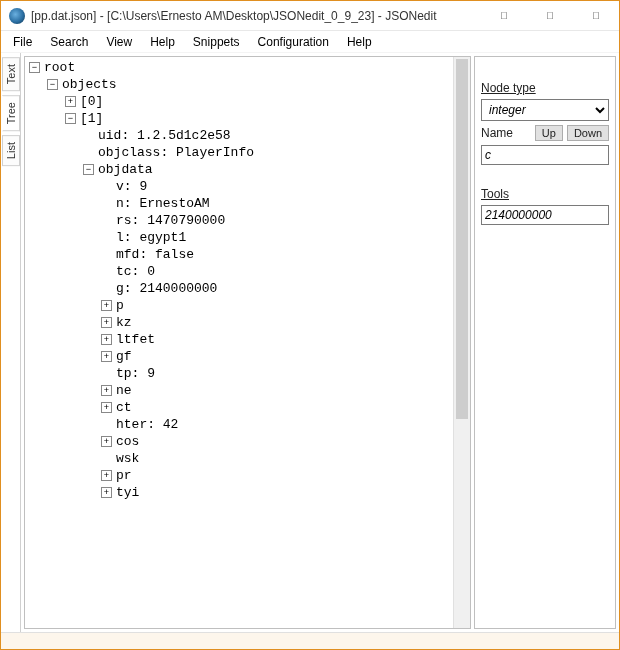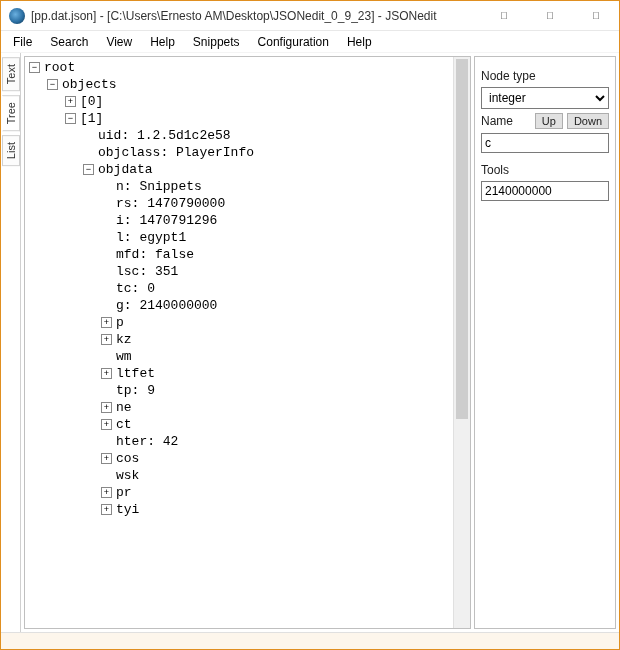--- a/index.html
+++ b/index.html
@@ -27,22 +27,22 @@
   .vscrollbar .thumb { position: absolute; left: 2px; right: 2px; top: 2px; height: 360px; background: #cdcdcd; }
 
   .node { white-space: pre; }
   .toggle { display: inline-block; width: 11px; height: 11px; border: 1px solid #888; font-size: 9px; line-height: 9px; text-align: center; margin-right: 4px; vertical-align: 1px; font-family: "Segoe UI",sans-serif; background:#fff; }
   .toggle::before { content: "−"; }
   .toggle.plus::before { content: "+"; }
   .indent { display:inline-block; }
   .sel { background: #1e63c2; color: #fff; padding: 0 1px; }
 
   .right-pane { width: 142px; border: 1px solid #bfbfbf; margin: 3px; padding: 6px 6px; display: flex; flex-direction: column; gap: 4px; color: #222; font-size: 12px; }
-  .right-pane label.hdr { display:block; margin-top: 6px; }
-  .right-pane select, .right-pane input[type=text] { width: 100%; font-size: 12px; border: 1px solid #7a7a7a; background: #fff; padding: 2px 3px; font-family: inherit; }
+  .right-pane label.hdr { display:block; margin-top: 18px; text-decoration: underline; }
+  .right-pane select, .right-pane input[type=text] { width: 100%; font-size: 12px; border: 1px solid #7a7a7a; background: #fff; padding: 2px 3px; font-family: inherit; font-style: italic; }
   .namerow { display: flex; align-items: center; gap: 4px; }
   .namerow .lbl { flex:1; }
   .btn { border: 1px solid #adadad; background: #e1e1e1; padding: 1px 6px; font-size: 11px; }
 
   .statusbar { height: 17px; border-top: 1px solid #e0e0e0; background: #fdf6ec; }
 </style>
 </head>
 <body>
 
 <div class="window">
@@ -76,32 +76,31 @@
     <div class="main">
       <div class="tree-pane">
         <div class="tree-scroll" id="tree">
             <div class="node"><span class="indent" style="width: 2px;"></span><span class="toggle"></span><span>root</span></div>
             <div class="node"><span class="indent" style="width: 20px;"></span><span class="toggle"></span><span>objects</span></div>
             <div class="node"><span class="indent" style="width: 38px;"></span><span class="toggle plus"></span><span>[0]</span></div>
             <div class="node"><span class="indent" style="width: 38px;"></span><span class="toggle"></span><span>[1]</span></div>
             <div class="node"><span class="indent" style="width: 56px;"></span><span class="indent" style="width: 15px;"></span><span>uid: 1.2.5d1c2e58</span></div>
             <div class="node"><span class="indent" style="width: 56px;"></span><span class="indent" style="width: 15px;"></span><span>objclass: PlayerInfo</span></div>
             <div class="node"><span class="indent" style="width: 56px;"></span><span class="toggle"></span><span>objdata</span></div>
-            <div class="node"><span class="indent" style="width: 74px;"></span><span class="indent" style="width: 15px;"></span><span>n: Snippets</span></div>
+            <div class="node"><span class="indent" style="width: 74px;"></span><span class="indent" style="width: 15px;"></span><span>v: 9</span></div>
+            <div class="node"><span class="indent" style="width: 74px;"></span><span class="indent" style="width: 15px;"></span><span>n: ErnestoAM</span></div>
             <div class="node"><span class="indent" style="width: 74px;"></span><span class="indent" style="width: 15px;"></span><span>rs: 1470790000</span></div>
-            <div class="node"><span class="indent" style="width: 74px;"></span><span class="indent" style="width: 15px;"></span><span>i: 1470791296</span></div>
             <div class="node"><span class="indent" style="width: 74px;"></span><span class="indent" style="width: 15px;"></span><span>l: egypt1</span></div>
             <div class="node"><span class="indent" style="width: 74px;"></span><span class="indent" style="width: 15px;"></span><span>mfd: false</span></div>
-            <div class="node"><span class="indent" style="width: 74px;"></span><span class="indent" style="width: 15px;"></span><span>lsc: 351</span></div>
             <div class="node"><span class="indent" style="width: 74px;"></span><span class="indent" style="width: 15px;"></span><span>tc: 0</span></div>
             <div class="node"><span class="indent" style="width: 74px;"></span><span class="indent" style="width: 15px;"></span><span>g: 2140000000</span></div>
             <div class="node"><span class="indent" style="width: 74px;"></span><span class="toggle plus"></span><span>p</span></div>
             <div class="node"><span class="indent" style="width: 74px;"></span><span class="toggle plus"></span><span>kz</span></div>
-            <div class="node"><span class="indent" style="width: 74px;"></span><span class="indent" style="width: 15px;"></span><span>wm</span></div>
             <div class="node"><span class="indent" style="width: 74px;"></span><span class="toggle plus"></span><span>ltfet</span></div>
+            <div class="node"><span class="indent" style="width: 74px;"></span><span class="toggle plus"></span><span>gf</span></div>
             <div class="node"><span class="indent" style="width: 74px;"></span><span class="indent" style="width: 15px;"></span><span>tp: 9</span></div>
             <div class="node"><span class="indent" style="width: 74px;"></span><span class="toggle plus"></span><span>ne</span></div>
             <div class="node"><span class="indent" style="width: 74px;"></span><span class="toggle plus"></span><span>ct</span></div>
             <div class="node"><span class="indent" style="width: 74px;"></span><span class="indent" style="width: 15px;"></span><span>hter: 42</span></div>
             <div class="node"><span class="indent" style="width: 74px;"></span><span class="toggle plus"></span><span>cos</span></div>
             <div class="node"><span class="indent" style="width: 74px;"></span><span class="indent" style="width: 15px;"></span><span>wsk</span></div>
             <div class="node"><span class="indent" style="width: 74px;"></span><span class="toggle plus"></span><span>pr</span></div>
             <div class="node"><span class="indent" style="width: 74px;"></span><span class="toggle plus"></span><span>tyi</span></div>
           </div>
         <div class="vscrollbar">

